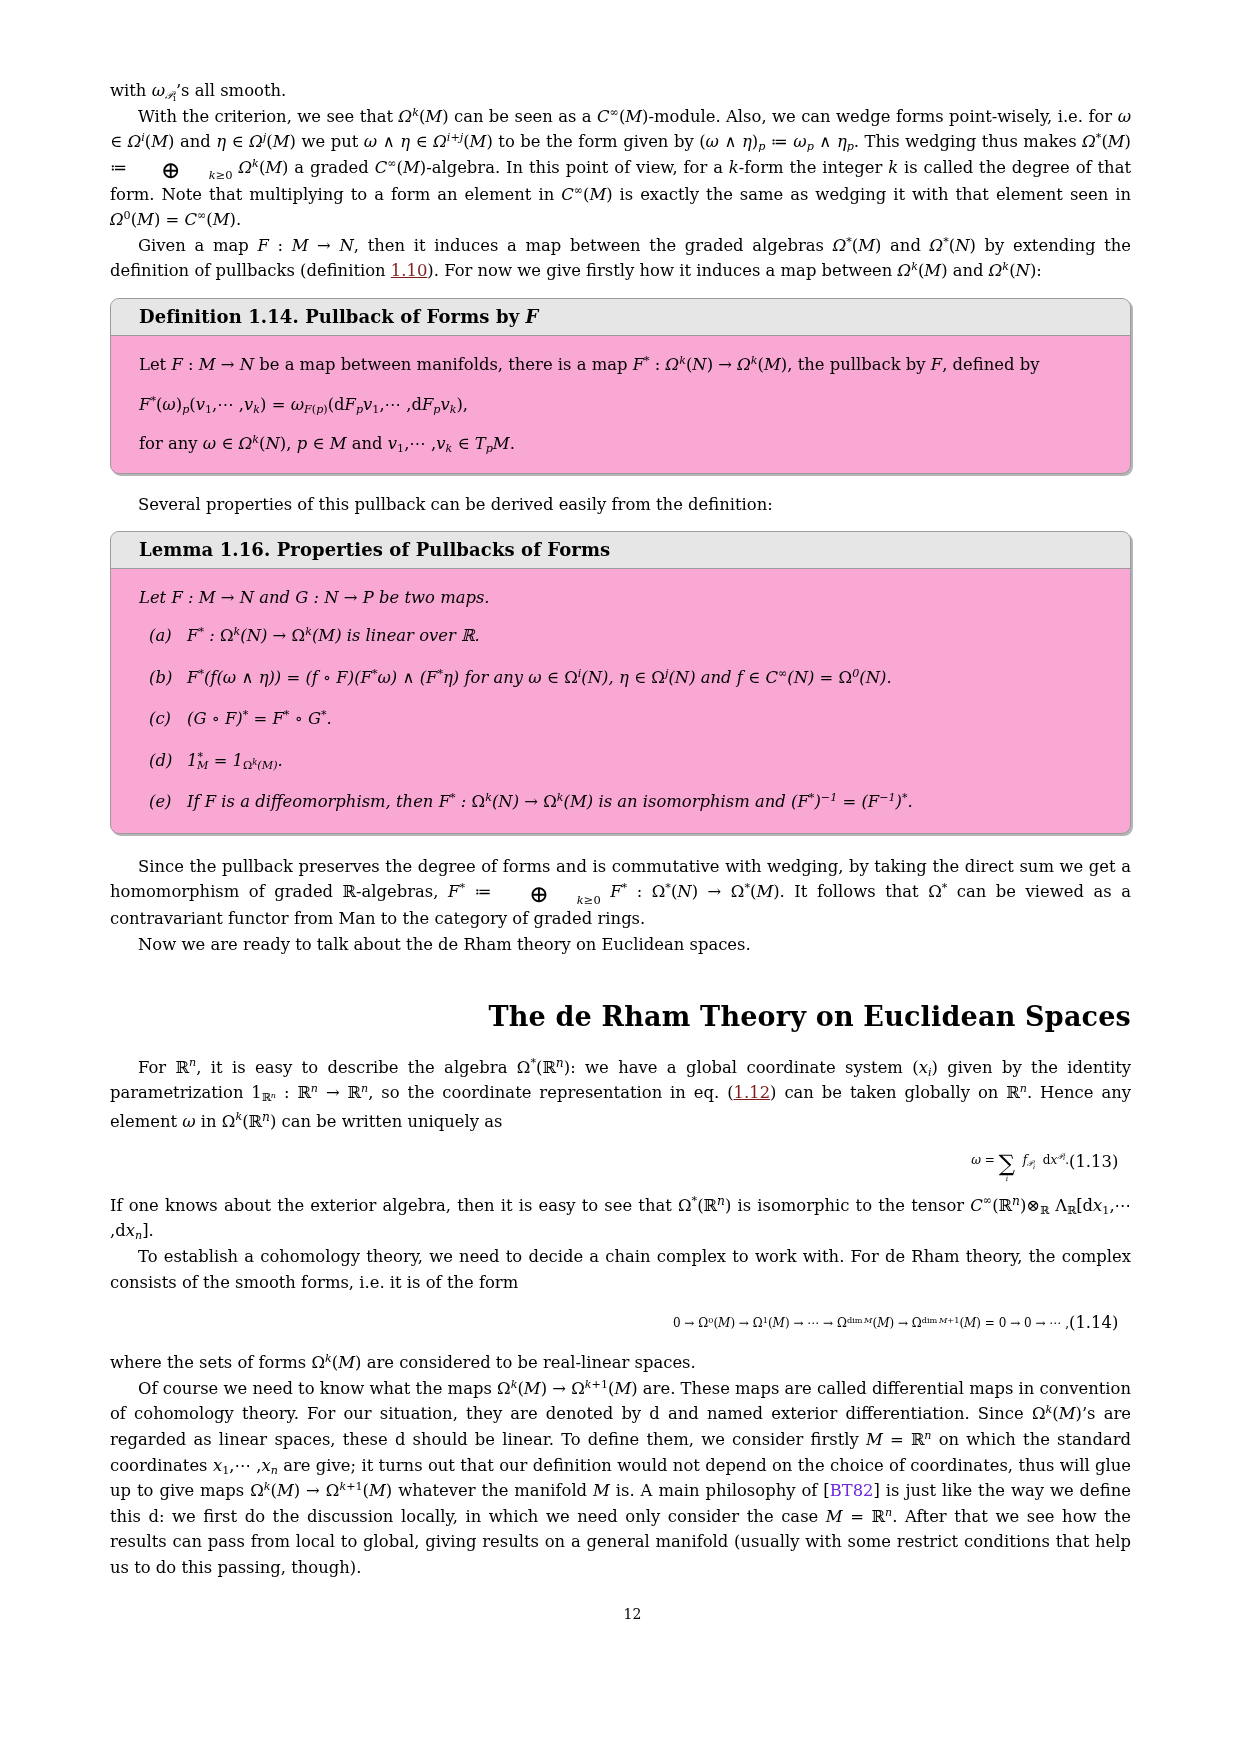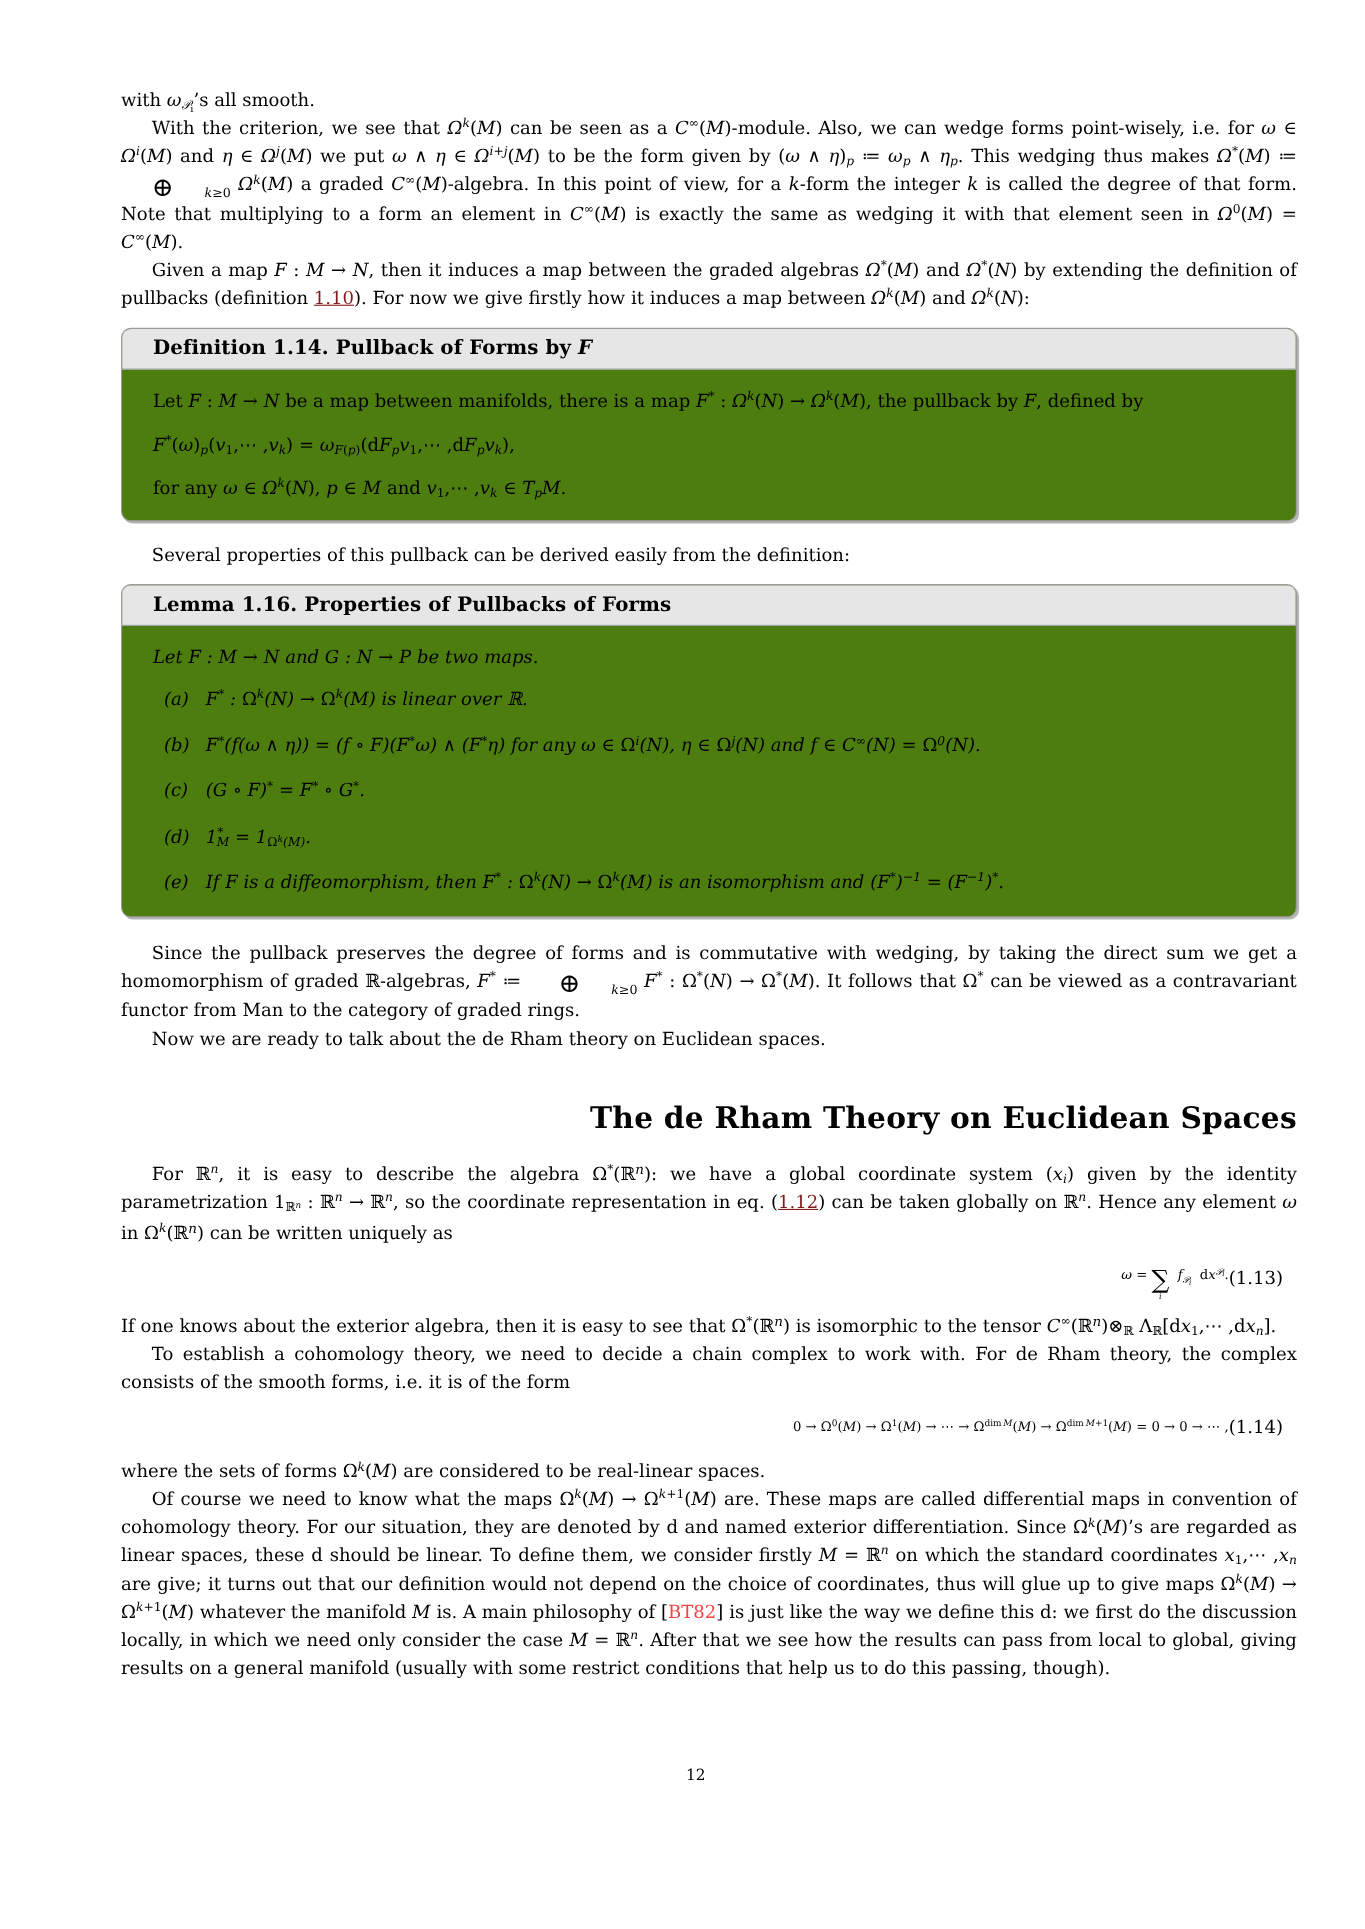--- a/index.html
+++ b/index.html
@@ -14,21 +14,21 @@
     font-family: "DejaVu Serif", "Liberation Serif", serif;
     color: #000000;
     overflow: hidden;
   }
   .page {
     position: absolute;
     left: 0; top: 0;
     width: 1241px;
     height: 1314px;
     box-sizing: border-box;
-    padding: 78px 62px 0 110px;
+    padding: 78px 110px 0 110px;
   }
   .body-text {
     font-size: 16.4px;
     line-height: 25.6px;
     text-align: justify;
     text-justify: inter-word;
     hyphens: none;
   }
   p.para {
     margin: 0;
@@ -38,21 +38,21 @@
     margin: 0;
     text-indent: 0;
   }
   .mi { font-style: italic; font-family: "DejaVu Serif", "Liberation Serif", serif; }
   .mr { font-style: normal; }
   .bb { font-family: "DejaVu Serif", "Liberation Serif", serif; letter-spacing: -0.2px;}
   .bold { font-weight: normal; }
   sup.sp { font-size: 0.68em; vertical-align: 0.55em; line-height: 0; }
   sub.sb { font-size: 0.68em; vertical-align: -0.28em; line-height: 0; }
   .link { color: #7f1d1d; text-decoration: underline; }
-  .cite { color: #ef4444; }
+  .cite { color: #6d28d9; }
   .opsum {
     font-size: 1.45em;
     line-height: 0.6;
     vertical-align: -0.18em;
     display: inline-block;
   }
   .oplus-big {
     font-size: 1.45em;
     line-height: 0.6;
     vertical-align: -0.2em;
@@ -63,21 +63,21 @@
     font-size: 0.7em;
     vertical-align: -0.55em;
     line-height: 1;
   }
 
   
   .thmbox {
     margin: 14px 0 0 0;
     border: 1.6px solid #9b9b9b;
     border-radius: 9px;
-    background: #4d7c0f;
+    background: #f9a8d4;
     box-shadow: 2px 2px 0 rgba(120,120,120,0.55);
     overflow: hidden;
   }
   .thmbox-header {
     background: #e6e6e6;
     border-bottom: 1.6px solid #9b9b9b;
     padding: 7px 0 8px 28px;
     font-size: 18px;
     font-weight: bold;
     letter-spacing: 0.1px;

